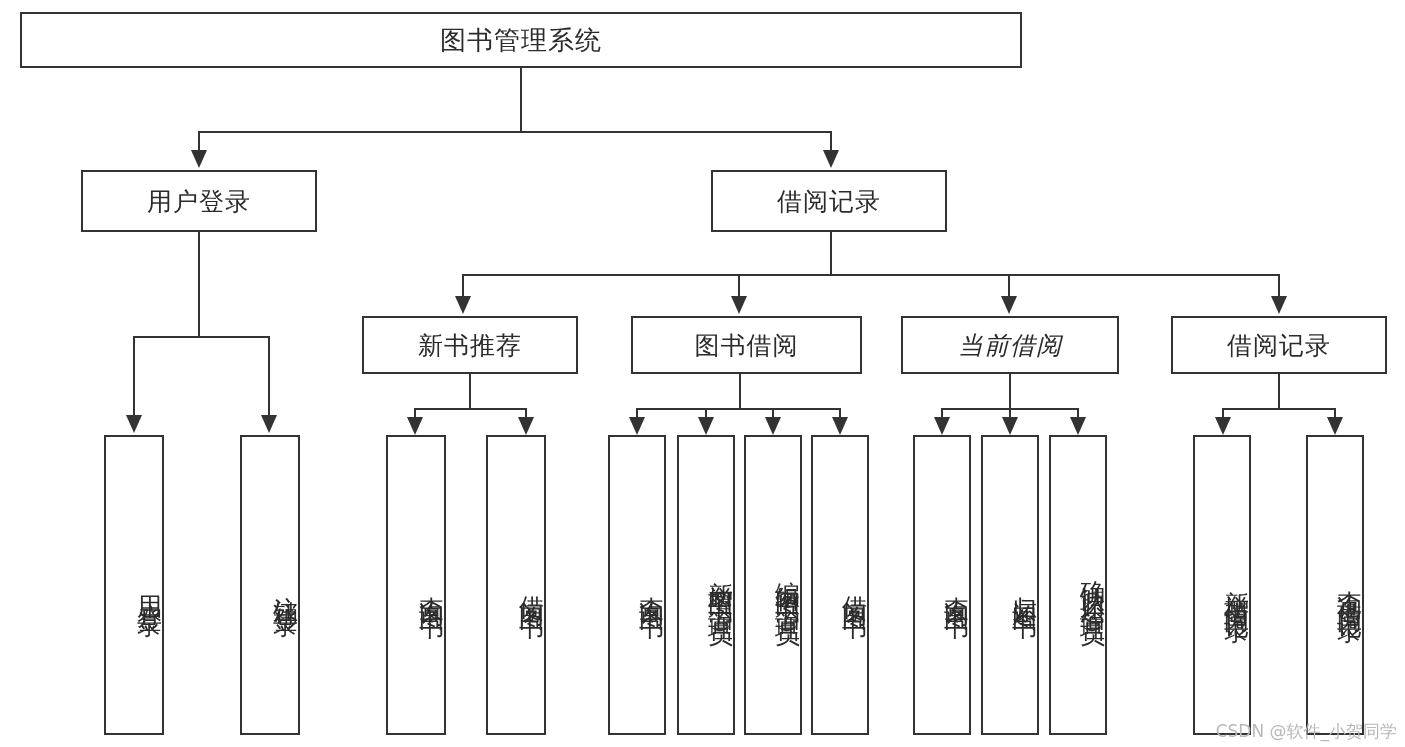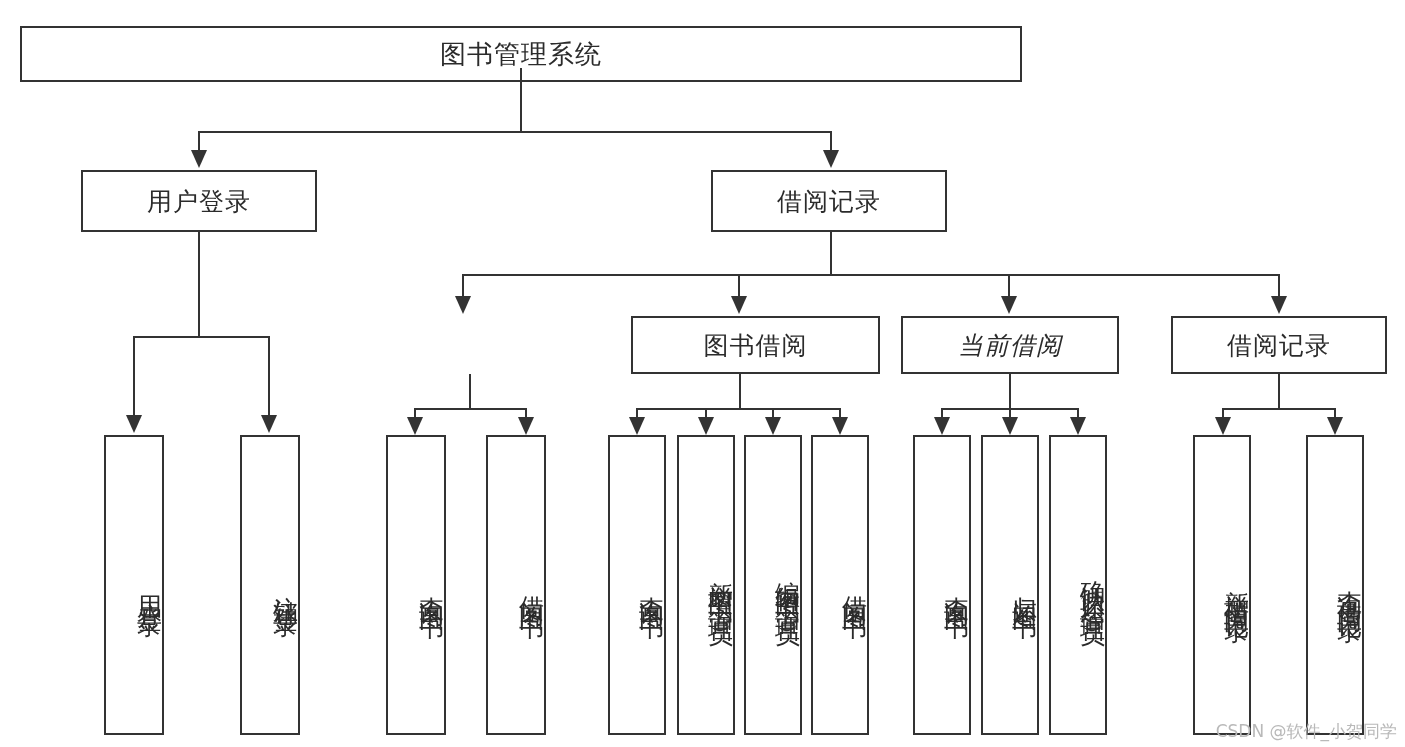--- a/index.html
+++ b/index.html
@@ -28,21 +28,20 @@
     justify-content: center;
     color: #2b2b2b;
   }
   .node.h {
     
     font-size: 25px;
     letter-spacing: 1px;
   }
   .node.root {
     font-size: 26px;
-    margin-top: 14px;
   }
   .node.v {
     
     writing-mode: vertical-rl;
     text-orientation: upright;
     font-size: 25px;
     letter-spacing: 6px;
     align-items: flex-start;
     justify-content: center;
     padding-top: 6px;
@@ -115,21 +114,24 @@
   <div class="ln h" style="left:462px; top:274px; width:818px; height:2px;"></div>
   <div class="ln v" style="left:462px; top:274px; width:2px; height:24px;"></div>
   <div class="arrow" style="left:455px; top:296px;"></div>
   <div class="ln v" style="left:738px; top:274px; width:2px; height:24px;"></div>
   <div class="arrow" style="left:731px; top:296px;"></div>
   <div class="ln v" style="left:1008px; top:274px; width:2px; height:24px;"></div>
   <div class="arrow" style="left:1001px; top:296px;"></div>
   <div class="ln v" style="left:1278px; top:274px; width:2px; height:24px;"></div>
   <div class="arrow" style="left:1271px; top:296px;"></div>
 
-  <div class="node h" style="left:631px; top:316px; width:249px; height:58px;font-family:Liberation Serif, serif;">
+  <div class="node h" style="left:362px; top:316px; width:216px; height:58px;">
+    <span>新书推荐</span>
+  </div>
+  <div class="node h" style="left:631px; top:316px; width:231px; height:58px;font-family:Liberation Serif, serif;">
     <span>图书借阅</span>
   </div>
   <div class="node h" style="left:901px; top:316px; width:218px; height:58px;font-style:italic;">
     <span>当前借阅</span>
   </div>
   <div class="node h" style="left:1171px; top:316px; width:216px; height:58px;">
     <span>借阅记录</span>
   </div>
 
   <div class="ln v" style="left:469px; top:374px; width:2px; height:34px;"></div>

